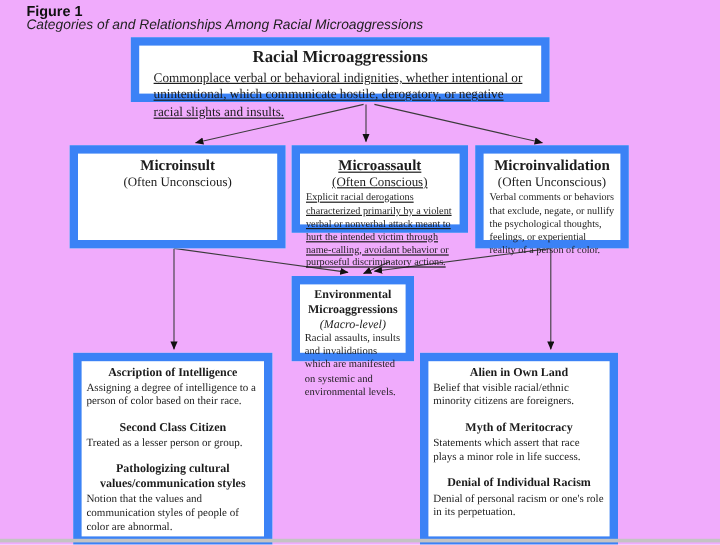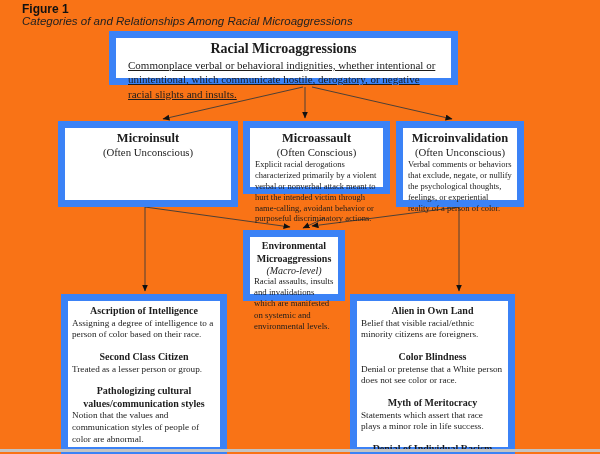--- a/index.html
+++ b/index.html
@@ -1,20 +1,20 @@
 <!DOCTYPE html>
 <html><head>
 <meta charset="utf-8">
 <style>
   html, body { margin: 0; padding: 0; background: #ffffff; }
   .page {
     position: relative;
     width: 600px;
     height: 454px;
-    background: #f97316;
+    background: #f0abfc;
     font-family: "Liberation Serif", serif;
     color: #1c1c1c;
     overflow: hidden;
   }
   .figure-label {
     position: absolute; left: 22px; top: 2px;
     font-family: "Liberation Sans", sans-serif;
     font-weight: bold; font-size: 12px; color: #111;
   }
   .figure-caption {
@@ -30,21 +30,21 @@
     position: absolute; z-index: 2;
     background: #ffffff;
     border: 7px solid #3b82f6;
     box-sizing: border-box;
   }
   .root-box { left: 109px; top: 31px; width: 349px; height: 54px; }
   .root-title { font-weight: bold; font-size: 14px; text-align: center; margin-top: 3px; }
   .root-body { font-size: 11px; line-height: 1.3; text-align: left; padding: 1px 12px 0 12px; text-decoration: underline; }
 
   .cat-box-1 { left: 58px;  top: 121px; width: 180px; height: 86px; }
-  .cat-box-2 { left: 243px; top: 121px; width: 147px; height: 73px; }
+  .cat-box-2 { left: 243px; top: 121px; width: 147px; height: 73px; text-decoration: underline; }
   .cat-box-3 { left: 396px; top: 121px; width: 128px; height: 86px; }
   .cat-title { font-weight: bold; font-size: 12.5px; text-align: center; margin-top: 3px; }
   .cat-sub   { font-size: 10.8px; text-align: center; margin-bottom: 1px; }
   .cat-body  { font-size: 8.5px; line-height: 1.28; text-align: left; padding: 0 5px; }
 
   .env-box { left: 243px; top: 230px; width: 102px; height: 71px; }
   .env-title { font-weight: bold; font-size: 10px; line-height: 1.25; text-align: center; white-space: pre-line; margin-top: 3px; }
   .env-sub   { font-size: 10px; text-align: center; font-style: italic; }
   .env-body  { font-size: 8.8px; line-height: 1.27; text-align: left; padding: 0 4px; }
 
@@ -134,24 +134,20 @@
       <div class="theme-body">Presumed to be a criminal, dangerous, or deviant based on race.</div>
     </div>
   </div>
 
   <div class="box list-box list-box-right">
     <div class="theme-item">
       <div class="theme-title">Alien in Own Land</div>
       <div class="theme-body">Belief that visible racial/ethnic minority citizens are foreigners.</div>
     </div>
     <div class="theme-item">
-      <div class="theme-title">Color Blindness</div>
-      <div class="theme-body">Denial or pretense that a White person does not see color or race.</div>
-    </div>
-    <div class="theme-item">
       <div class="theme-title">Myth of Meritocracy</div>
       <div class="theme-body">Statements which assert that race plays a minor role in life success.</div>
     </div>
     <div class="theme-item">
       <div class="theme-title">Denial of Individual Racism</div>
       <div class="theme-body">Denial of personal racism or one's role in its perpetuation.</div>
     </div>
   </div>
 
   <div class="bottom-rule"></div>

